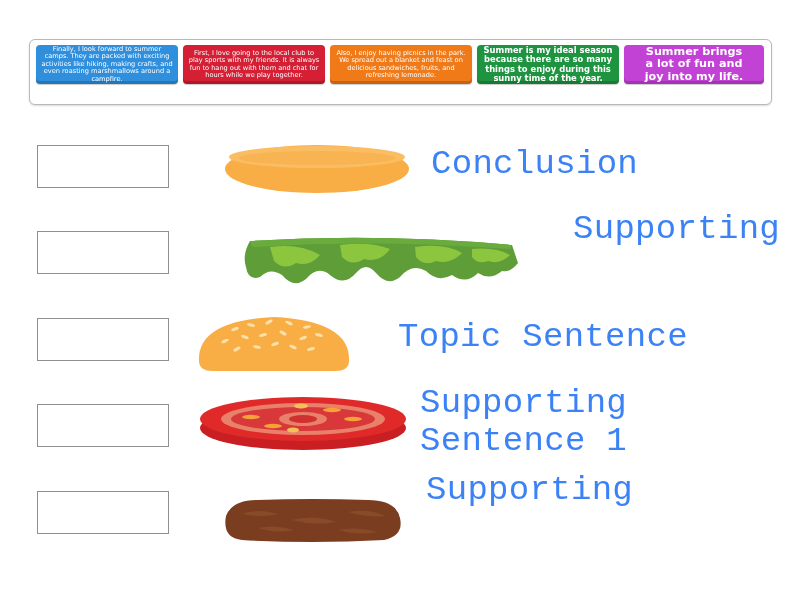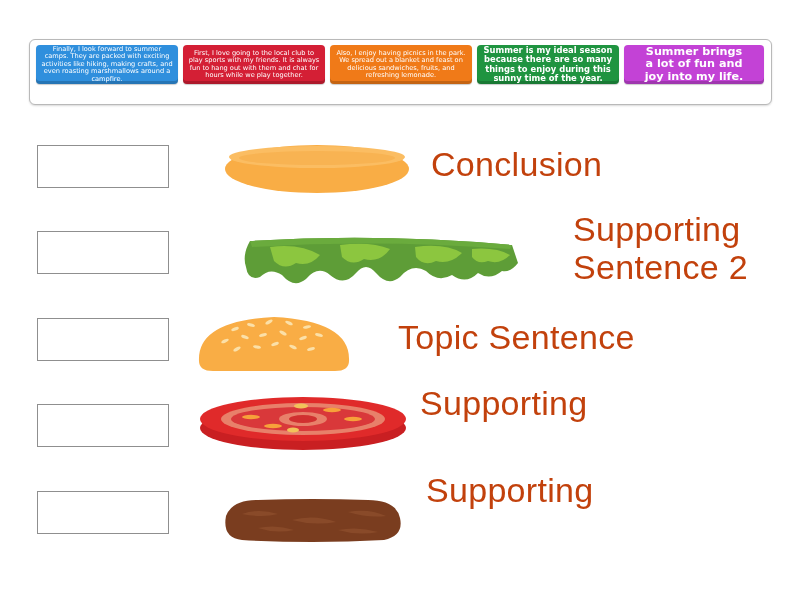--- a/index.html
+++ b/index.html
@@ -7,21 +7,21 @@
 
   .tray { position:absolute; left:29px; top:39px; width:741px; height:64px; border:1px solid #b9b9b9; border-radius:6px; background:#fff; box-shadow:0 1px 2px rgba(0,0,0,0.15); }
   .card { position:absolute; top:5px; height:39px; width:142px; border-radius:4px; color:#fff; display:flex; align-items:center; justify-content:center; text-align:center; box-sizing:border-box; padding:0 4px; cursor:grab; box-shadow: inset 0 -3px 0 rgba(0,0,0,0.18), 0 1px 1px rgba(0,0,0,0.2); }
   .card span { display:block; line-height:1.12; }
   .card.small span { font-size:6.6px; }
   .card.medium span { font-size:8.4px; font-weight:bold; }
   .card.large span { font-size:11.2px; font-weight:bold; line-height:1.1; }
 
   .dropbox { position:absolute; left:37px; width:132px; height:43px; border:1px solid #8f8f8f; background:#fff; box-sizing:border-box; }
 
-  .label { position:absolute; font-family:Liberation Sans, sans-serif; color:#c2410c; font-size:34px; line-height:38px; white-space:nowrap; letter-spacing:0.3px; }
+  .label { position:absolute; font-family:Liberation Mono, monospace; color:#3b82f6; font-size:34px; line-height:38px; white-space:nowrap; letter-spacing:0.3px; }
 
   .ingredient { position:absolute; }
 </style>
 </head>
 <body>
 
 <div class="tray">
   <div class="card small" style="left:6px; background:#2f8fdd;">
     <span>Finally, I look forward to summer camps. They are packed with exciting activities like hiking, making crafts, and even roasting marshmallows around a campfire.</span>
   </div>
@@ -109,26 +109,26 @@
     <path d="M120 36 Q140 32 160 38 Q140 42 120 36 Z"></path>
   </g>
 </svg>
 
 <div class="label" style="left:431px; top:145px;">
   <span>Conclusion</span>
 </div>
 
 <div class="label" style="left:573px; top:210px;">
   <div>Supporting</div>
-  <div>Sentence 2</div>
 </div>
 
 <div class="label" style="left:362px; top:318px;margin-left:36px;">
   <span>Topic Sentence</span>
 </div>
 
 <div class="label" style="left:420px; top:384px;">
   <div>Supporting</div>
+  <div>Sentence 1</div>
 </div>
 
 <div class="label" style="left:426px; top:471px;">
   <div>Supporting</div>
 </div>
 
 </body></html>

